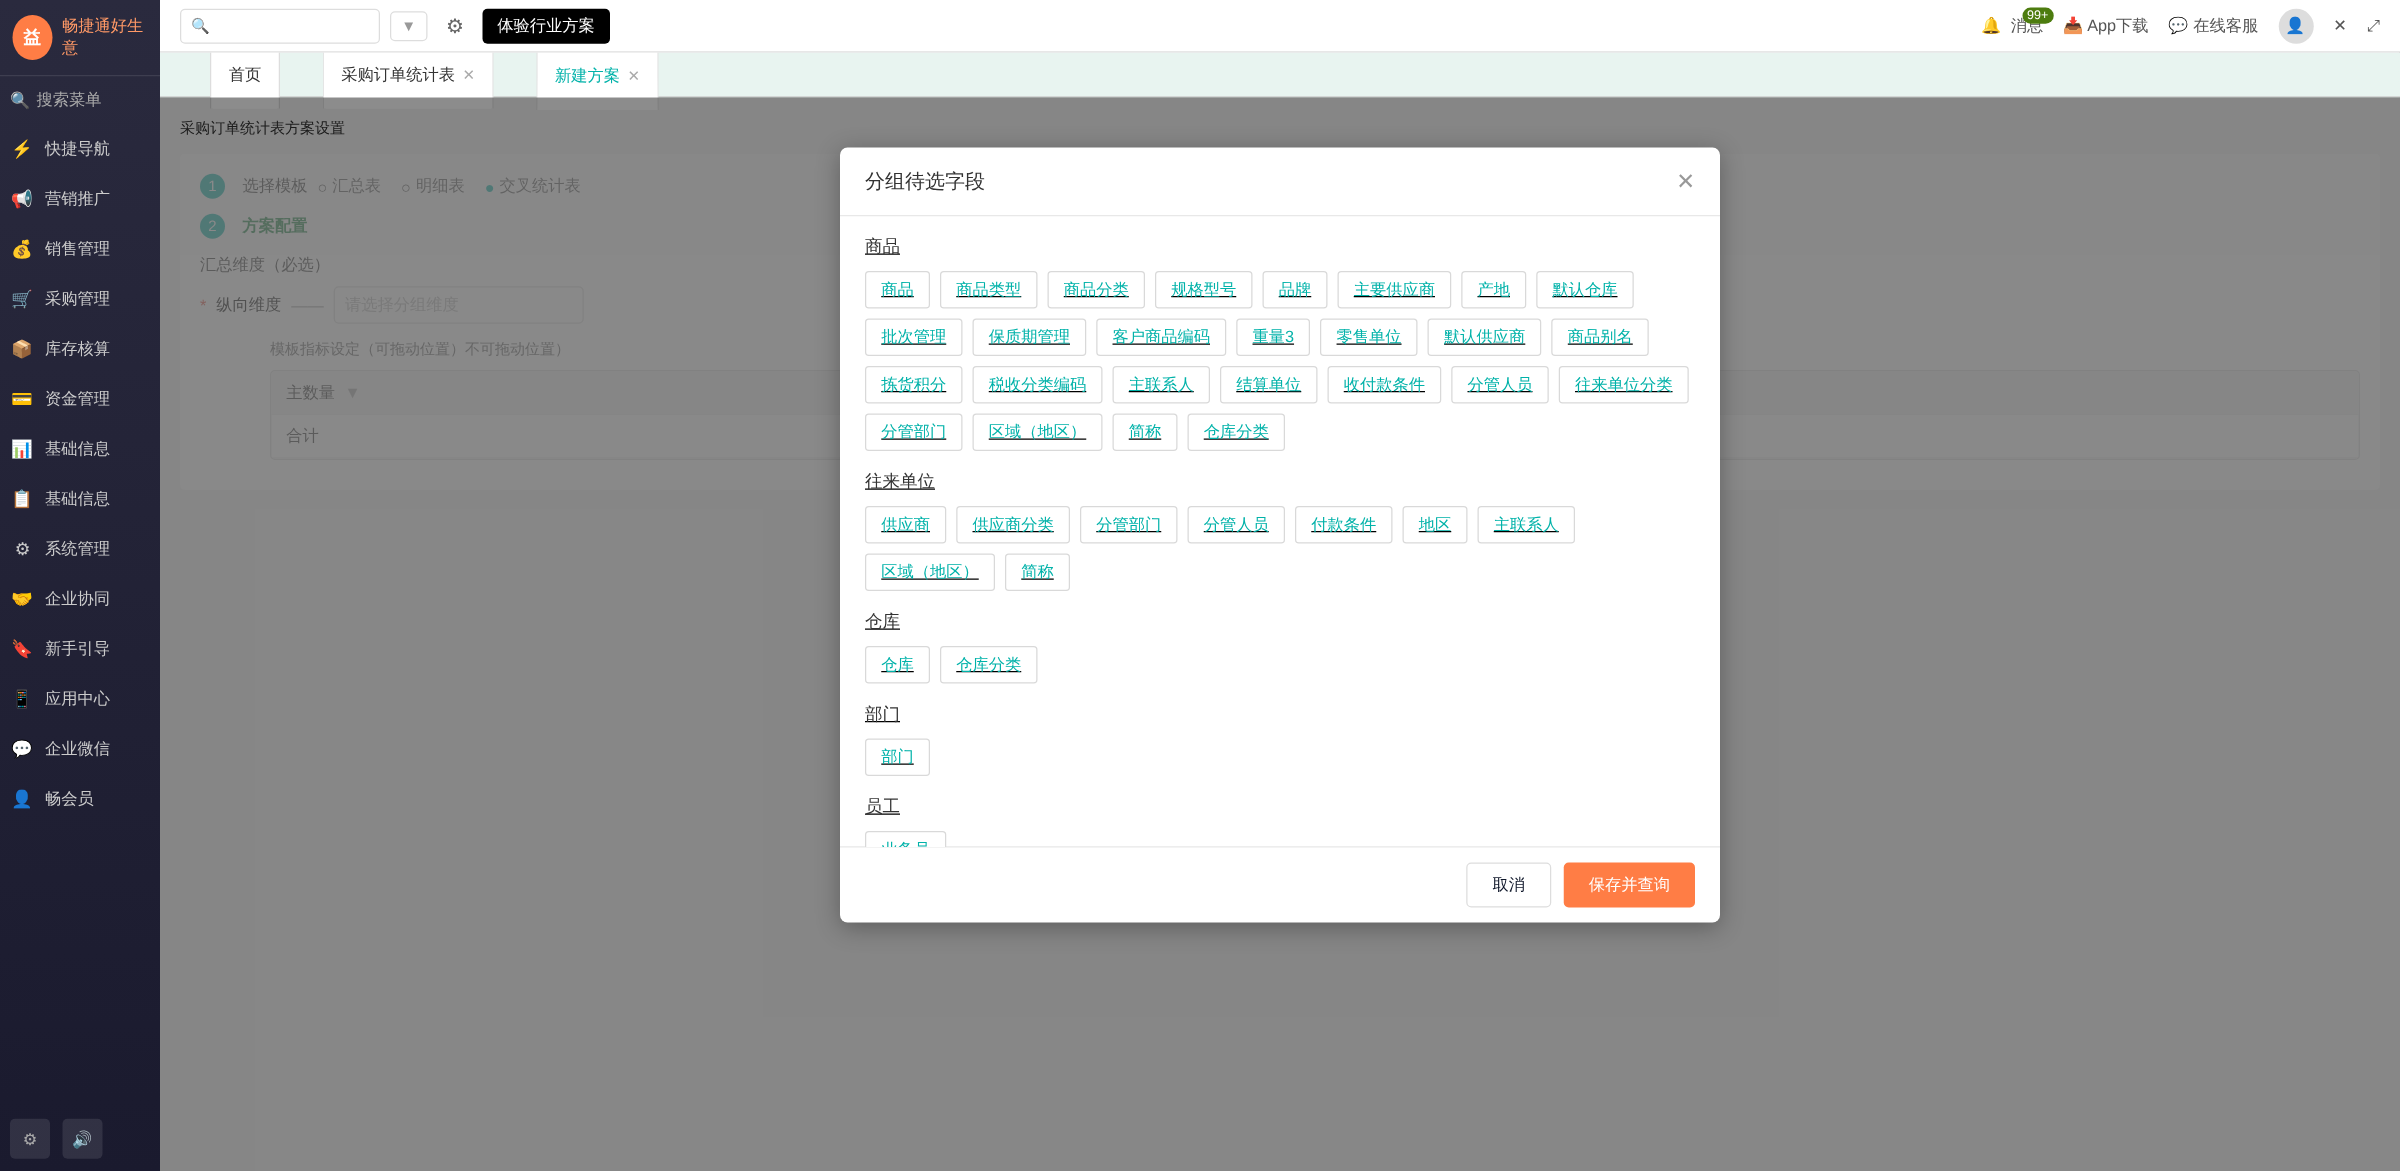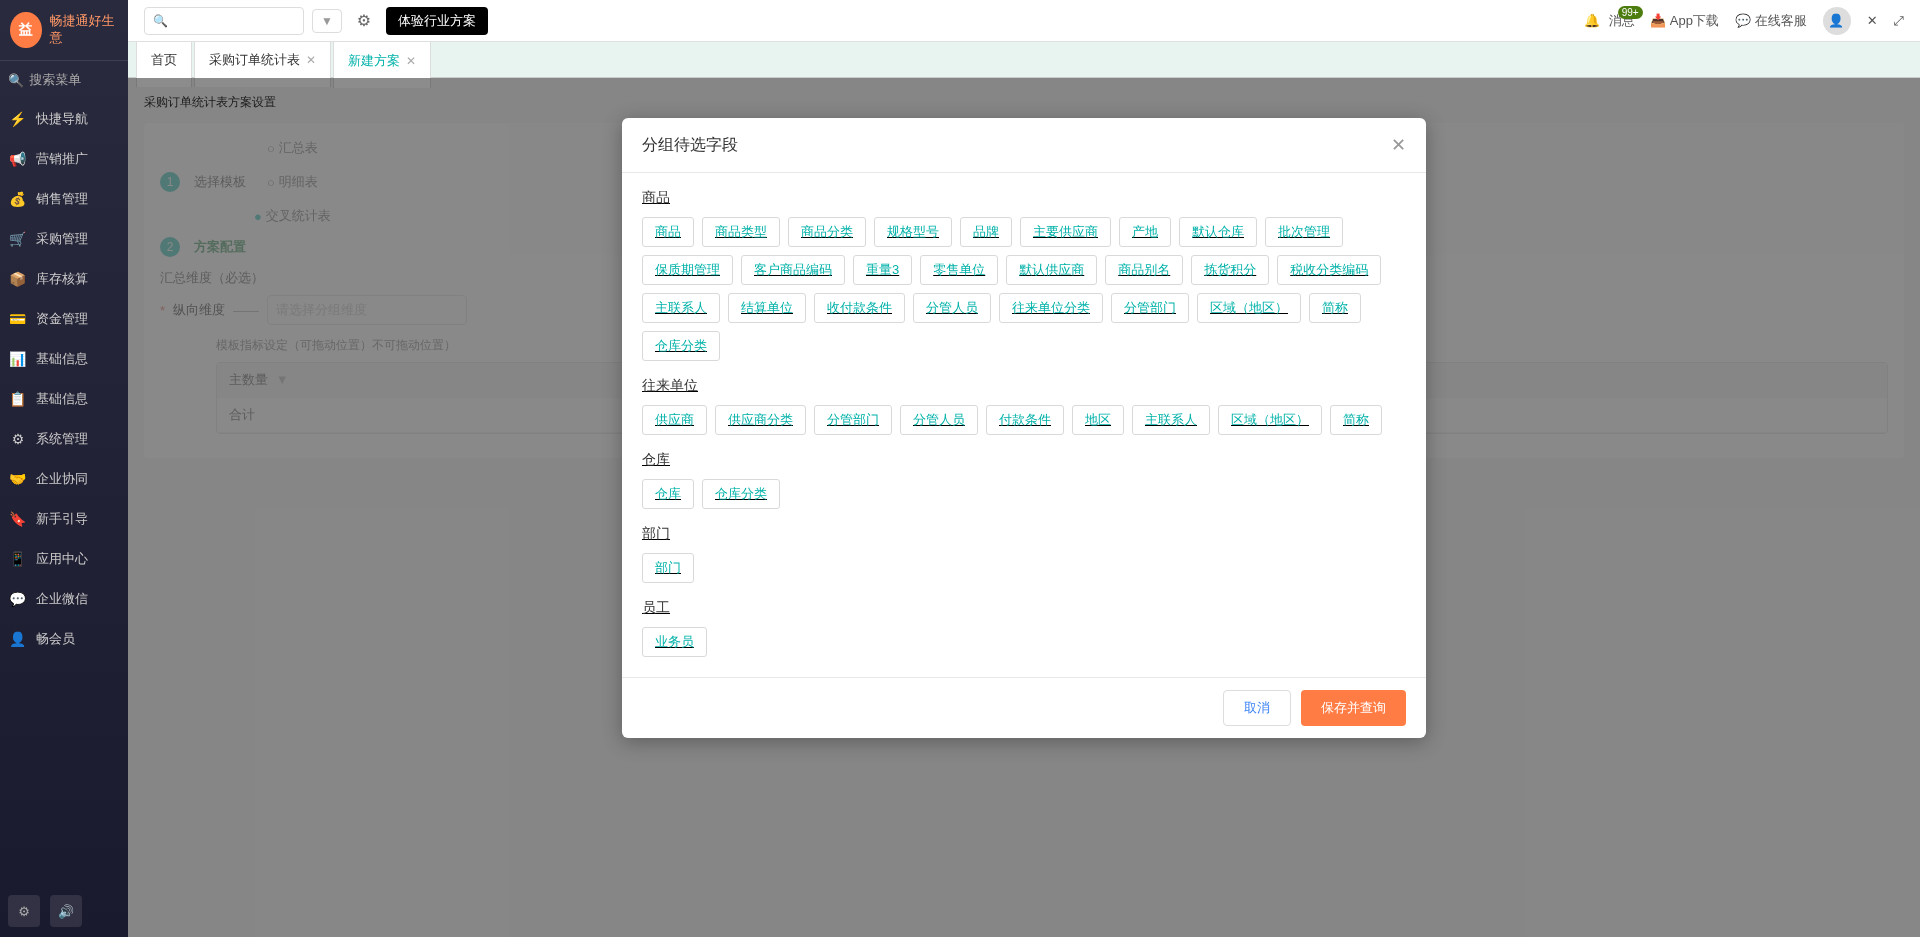--- a/index.html
+++ b/index.html
@@ -38,39 +38,39 @@
     .header-badge { position: relative; }
     .badge-num { position: absolute; top: -6px; right: -8px; background: #4d7c0f; color: white; border-radius: 8px; font-size: 10px; padding: 1px 4px; }
 
     
     .tab-bar {
       position: fixed; left: 128px; top: 42px; right: 0; height: 36px; background: #e8f4f0;
       display: flex; align-items: center; padding: 0 8px; gap: 2px; border-bottom: 1px solid #ccc; z-index: 8;
     }
     .tab-item {
       padding: 18px 14px; background: #fff; border-radius: 4px 4px 0 0; font-size: 13px;
-      cursor: pointer; display: flex; align-items: center; gap: 6px; color: #333; border: 1px solid #ddd; border-bottom: none;
+      cursor: pointer; display: flex; align-items: center; gap: 6px; color: #333; border: 1px solid #ddd; border-bottom: none; margin-left: 32px;
     }
     .tab-item.active { background: #fff; border-top: 2px solid #00b2a9; color: #00b2a9; }
     .tab-close { color: #aaa; font-size: 12px; cursor: pointer; }
 
     
     .main-area {
       position: fixed; left: 128px; top: 78px; right: 0; bottom: 0; background: #f5f5f5; overflow: auto;
     }
     .main-content { padding: 16px; }
     .page-title { font-size: 12px; color: #333; margin-bottom: 12px; }
 
     
     .modal-overlay {
       position: fixed; left: 128px; top: 78px; right: 0; bottom: 0;
       background: rgba(0,0,0,0.45); z-index: 100; display: flex; align-items: flex-start; justify-content: center; padding-top: 40px;
     }
     .modal {
-      background: #fff; border-radius: 6px; width: 804px; max-height: 620px;
+      background: #fff; border-radius: 6px; width: 704px; max-height: 620px;
       display: flex; flex-direction: column; box-shadow: 0 4px 20px rgba(0,0,0,0.3);
     }
     .modal-header {
       padding: 16px 20px; border-bottom: 1px solid #e8e8e8; display: flex; align-items: center; justify-content: space-between; flex-shrink: 0;
     }
     .modal-title { font-size: 16px; color: #333; font-weight: 500; }
     .modal-close { color: #999; cursor: pointer; font-size: 18px; }
     .modal-body { padding: 16px 20px; overflow-y: auto; flex: 1; text-decoration: underline; }
     .modal-footer { padding: 12px 20px; border-top: 1px solid #e8e8e8; display: flex; justify-content: flex-end; gap: 10px; flex-shrink: 0; }
 
@@ -80,27 +80,27 @@
     .field-tags { display: flex; flex-wrap: wrap; gap: 8px; }
     .field-tag {
       padding: 5px 12px; border: 1px solid #d9d9d9; border-radius: 3px;
       font-size: 13px; color: #00b2a9; cursor: pointer; background: #fff;
     }
 
     
     .bg-form { background: rgba(255,255,255,0.85); padding: 16px; border-radius: 4px; }
     .form-section { margin-bottom: 12px; }
     .step-badge { display: inline-flex; align-items: center; justify-content: center; width: 20px; height: 20px; background: #00b2a9; color: white; border-radius: 50%; font-size: 12px; margin-right: 6px; }
-    .radio-group { display: flex; align-items: center; gap: 16px; flex-direction: column; }
+    .radio-group { display: flex; align-items: center; gap: 16px; }
     .radio-item { display: flex; align-items: center; gap: 4px; color: #555; font-size: 13px; cursor: pointer; }
     .table-area { border: 1px solid #ddd; border-radius: 4px; overflow: hidden; margin-top: 8px; }
     .table-row { display: flex; border-bottom: 1px solid #eee; }
     .table-cell { padding: 8px 12px; font-size: 13px; color: #333; }
     .btn-primary { background: #ff7d45; color: white; border: none; border-radius: 4px; padding: 8px 20px; font-size: 13px; cursor: pointer; }
-    .btn-default { background: #fff; color: #3b82f6; border: 1px solid #ddd; border-radius: 4px; padding: 8px 20px; font-size: 13px; cursor: pointer; }
+    .btn-default { background: #fff; color: #0f172a; border: 1px solid #ddd; border-radius: 4px; padding: 8px 20px; font-size: 13px; cursor: pointer; }
 
     
     ::-webkit-scrollbar { width: 6px; height: 6px; }
     ::-webkit-scrollbar-track { background: #f1f1f1; }
     ::-webkit-scrollbar-thumb { background: #ccc; border-radius: 3px; }
   </style>
 </head>
 <body>
 
 <div class="sidebar">

